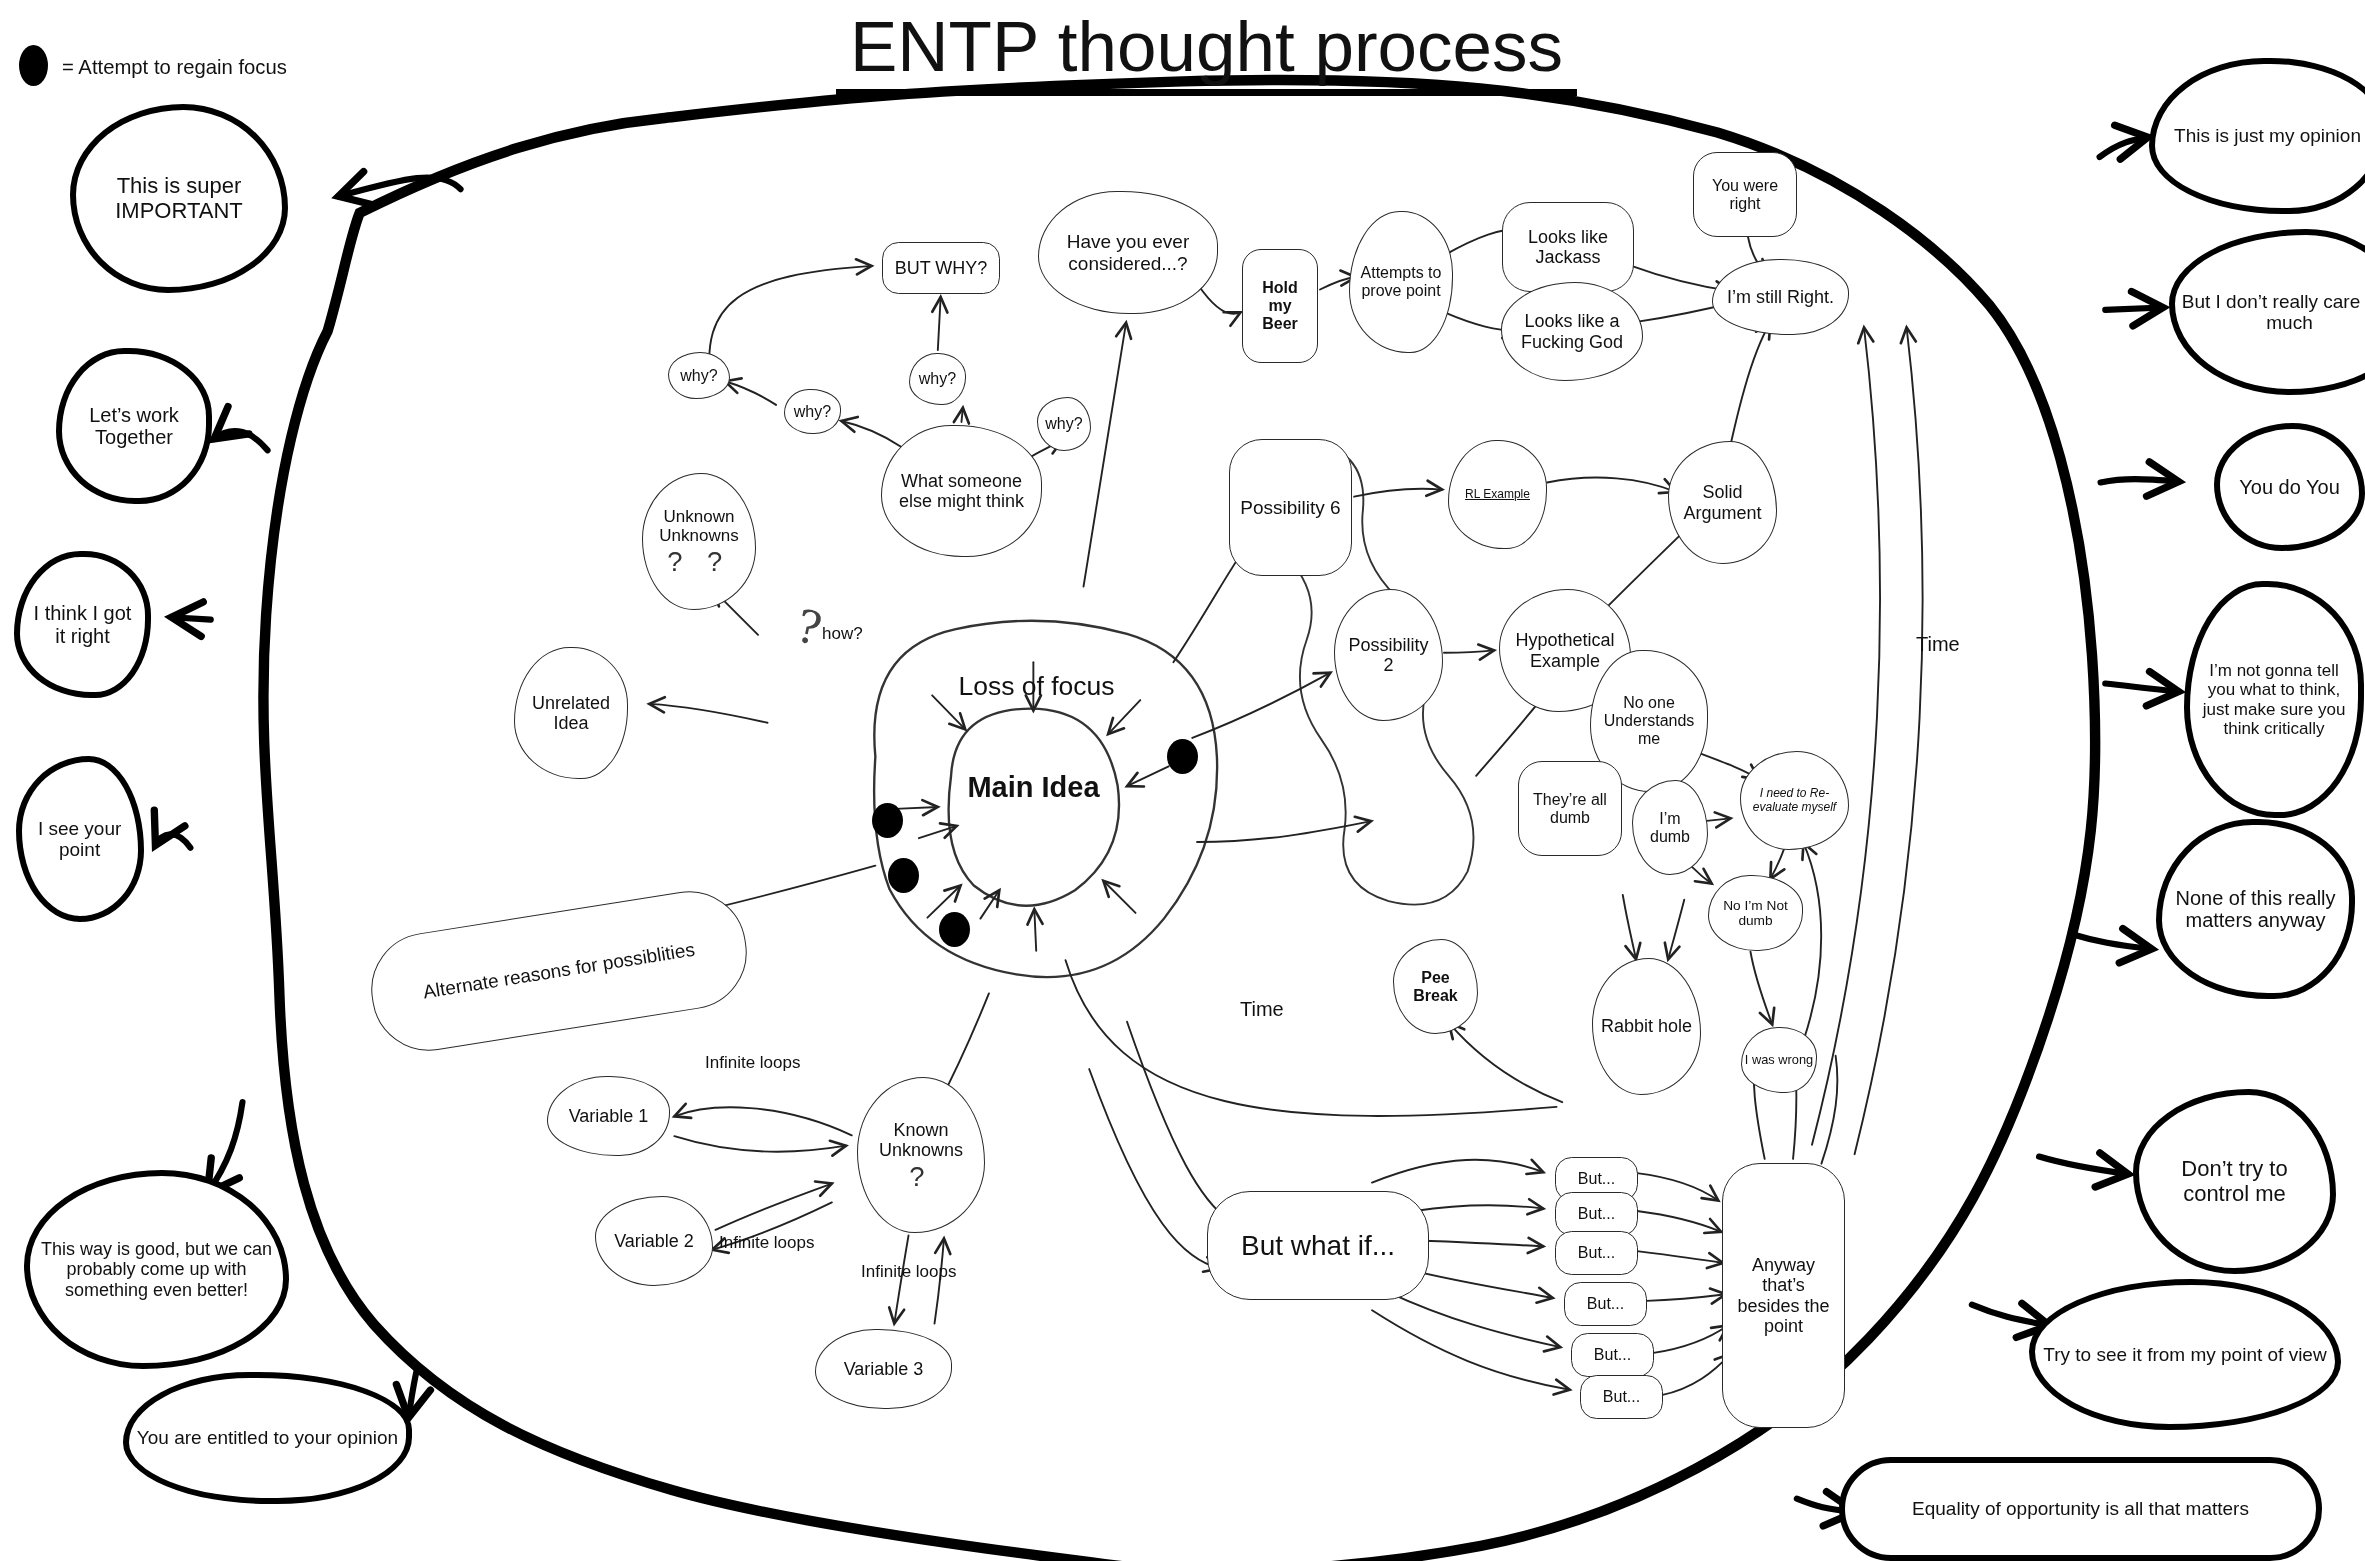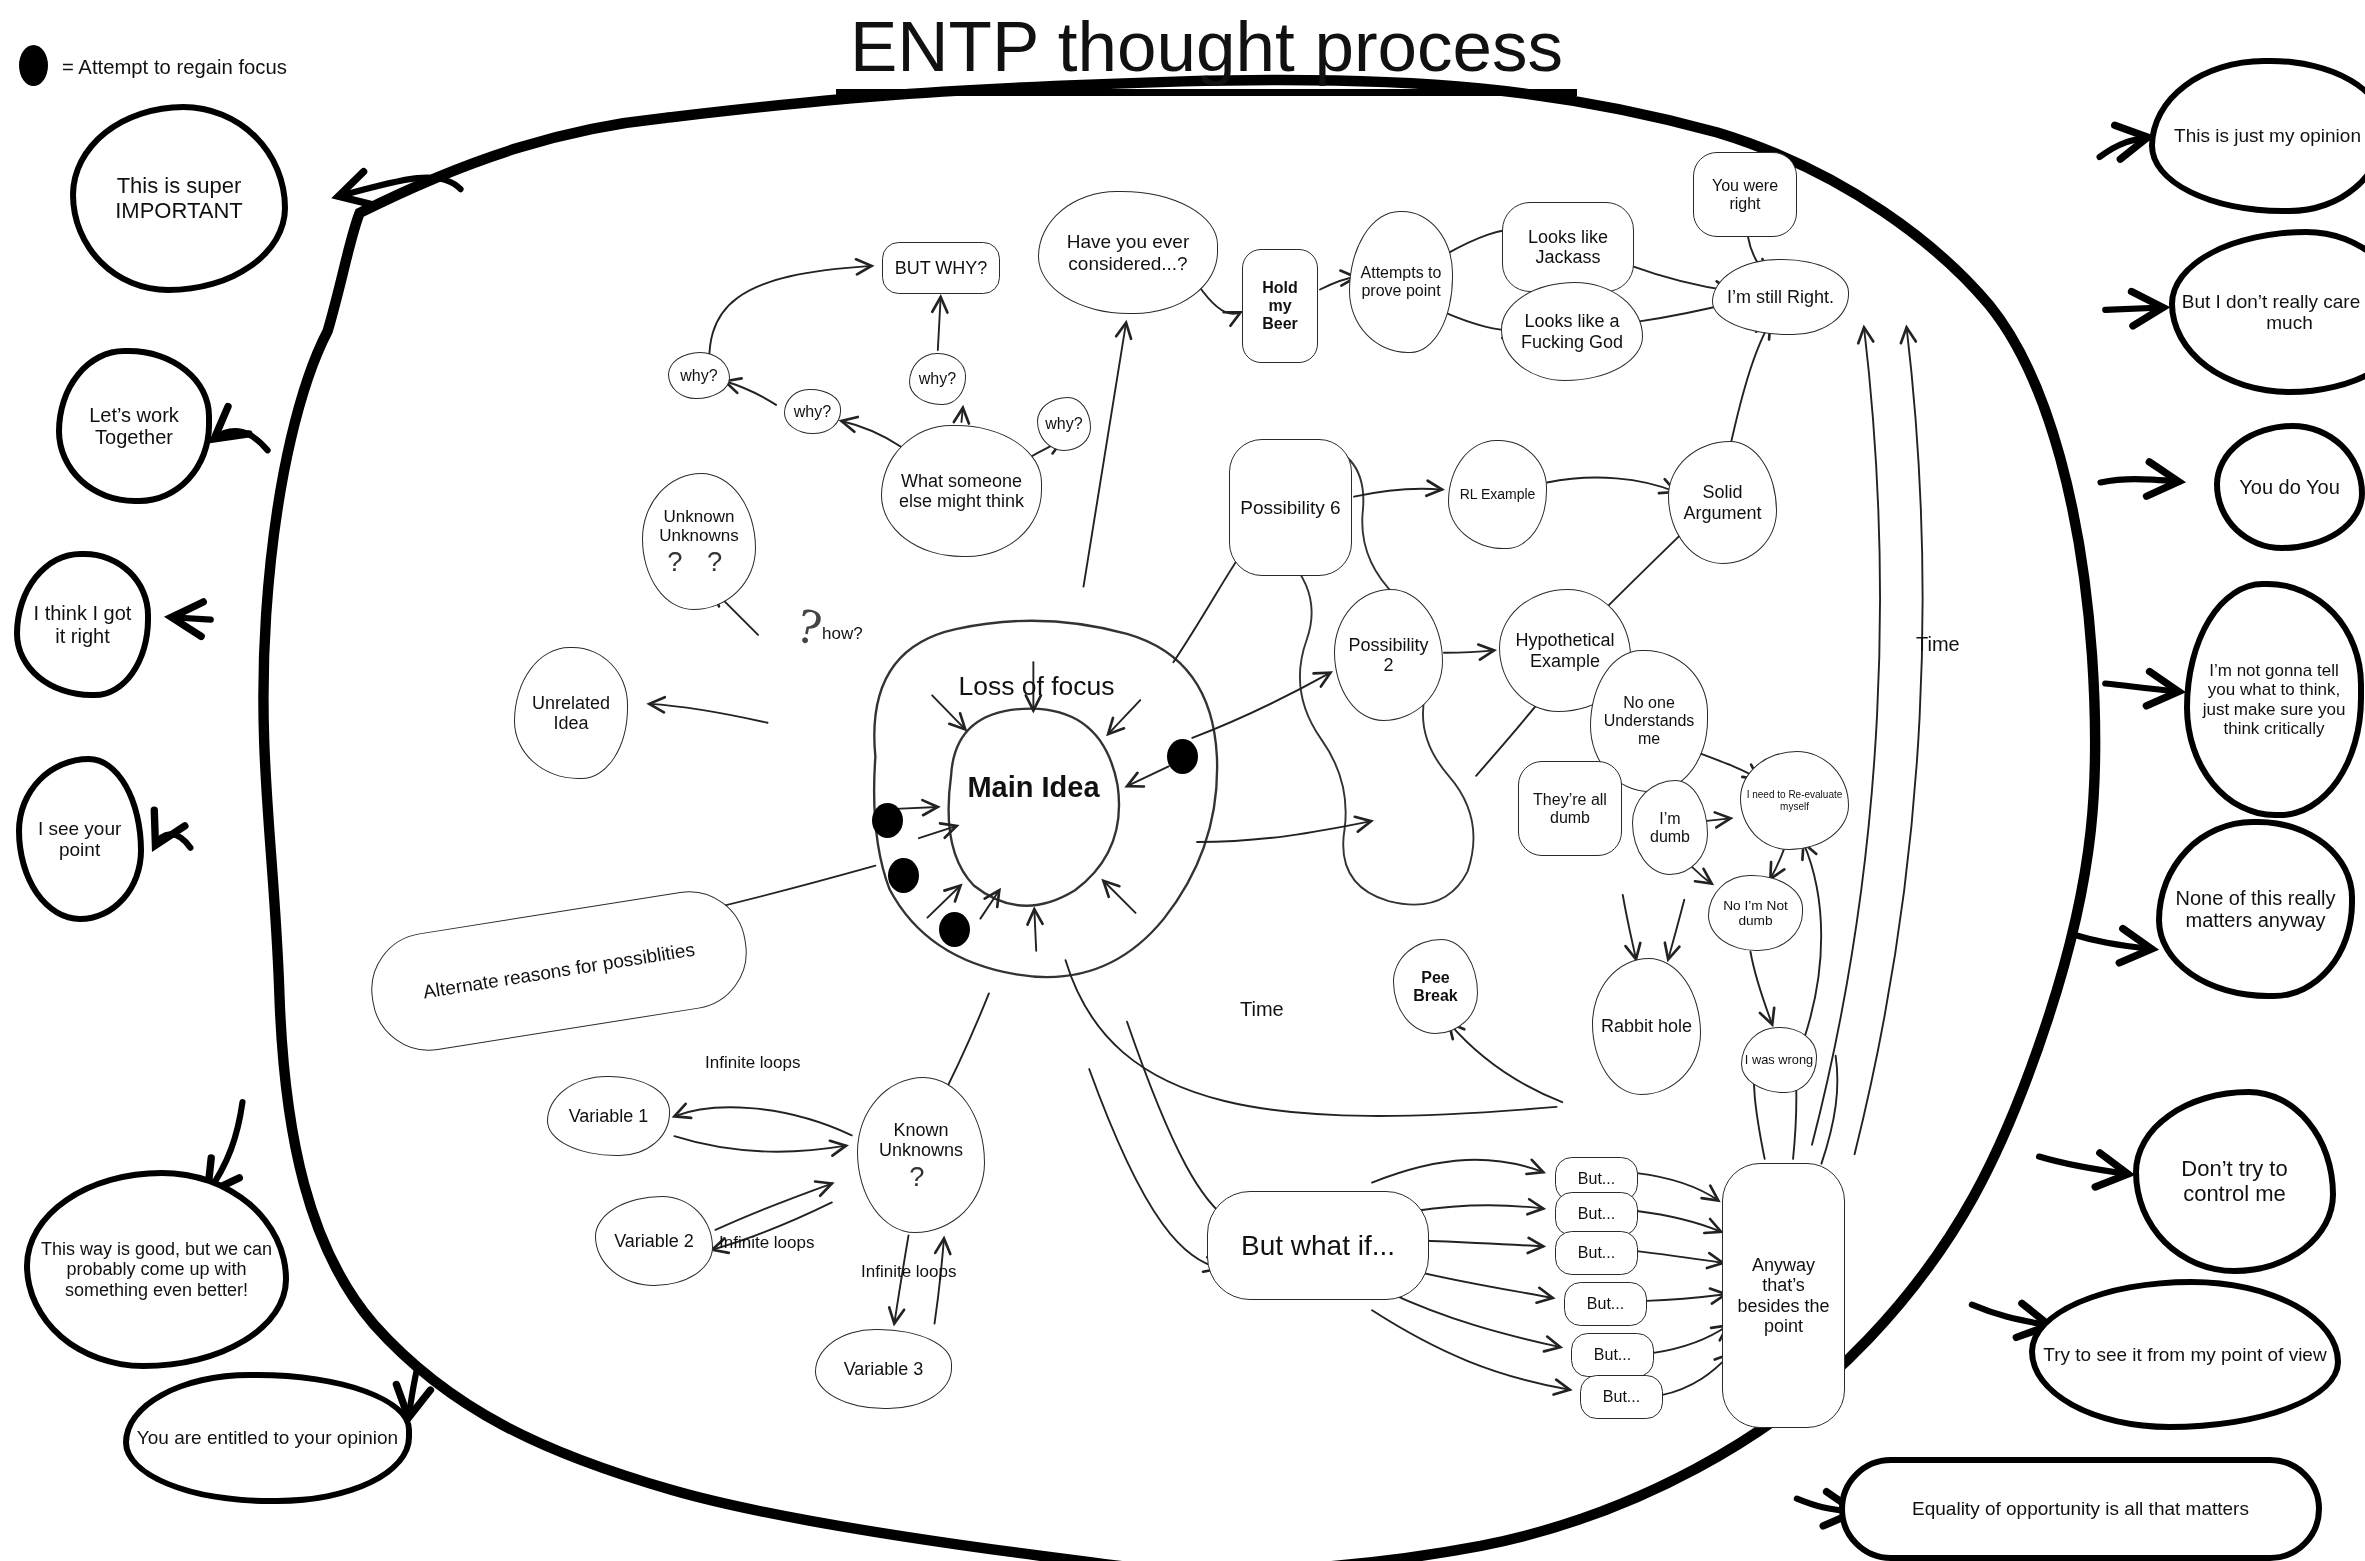--- a/index.html
+++ b/index.html
@@ -211,27 +211,27 @@
   <div class="label" style="left:937px;top:672px;width:199px;font-size:26.5px;">Loss of focus</div>
   <div class="label bold" style="left:960px;top:769px;width:147px;font-size:29px;line-height:1.25;">Main Idea</div>
 
   <div class="dot" style="left:872px;top:803px;width:31px;height:35px;"></div>
   <div class="dot" style="left:888px;top:858px;width:31px;height:35px;"></div>
   <div class="dot" style="left:939px;top:912px;width:31px;height:35px;"></div>
   <div class="dot" style="left:1167px;top:739px;width:31px;height:35px;"></div>
 
   <div class="bubble r4" style="left:1229px;top:439px;width:123px;height:137px;font-size:19px;border-radius:33px;">Possibility 6</div>
   <div class="bubble r1" style="left:1334px;top:589px;width:109px;height:132px;font-size:18px;">Possibility 2</div>
-  <div class="bubble r3" style="left:1448px;top:440px;width:99px;height:109px;font-size:14px;">RL Example</div>
+  <div class="bubble r3" style="left:1448px;top:440px;width:99px;height:109px;font-size:12px;text-decoration:underline;">RL Example</div>
   <div class="bubble r4" style="left:1668px;top:441px;width:109px;height:123px;font-size:18px;">Solid Argument</div>
   <div class="bubble r1" style="left:1499px;top:589px;width:132px;height:123px;font-size:18px;">Hypothetical Example</div>
   <div class="bubble r2" style="left:1590px;top:650px;width:118px;height:142px;font-size:16px;">No one Understands me</div>
   <div class="bubble r3" style="left:1518px;top:761px;width:104px;height:95px;font-size:16px;border-radius:24px;">They’re all dumb</div>
   <div class="bubble r4" style="left:1632px;top:780px;width:76px;height:95px;font-size:16px;">I’m dumb</div>
-  <div class="bubble r1" style="left:1740px;top:751px;width:109px;height:99px;font-size:10px;padding:3.8px;">I need to Re-evaluate myself</div>
+  <div class="bubble r1" style="left:1740px;top:751px;width:109px;height:99px;font-size:12px;padding:3.8px;font-style:italic;">I need to Re-evaluate myself</div>
   <div class="bubble r2" style="left:1708px;top:875px;width:95px;height:76px;font-size:13.7px;padding:2.8px;">No I’m Not dumb</div>
   <div class="bubble r3" style="left:1741px;top:1027px;width:76px;height:66px;font-size:12.8px;padding:2.8px;">I was wrong</div>
 
   <div class="label" style="left:1916px;top:633px;font-size:20px;">Time</div>
   <div class="label" style="left:1240px;top:998px;font-size:20px;">Time</div>
 
   <div class="bubble r4 bold" style="left:1393px;top:939px;width:85px;height:95px;font-size:16px;padding:3.8px;">Pee Break</div>
   <div class="bubble r1" style="left:1592px;top:958px;width:109px;height:137px;font-size:18px;">Rabbit hole</div>
 
   <div class="bubble r2" style="left:370px;top:912px;width:378px;height:118px;font-size:19px;transform:rotate(-9deg);border-radius:57px;">Alternate reasons for possiblities</div>

